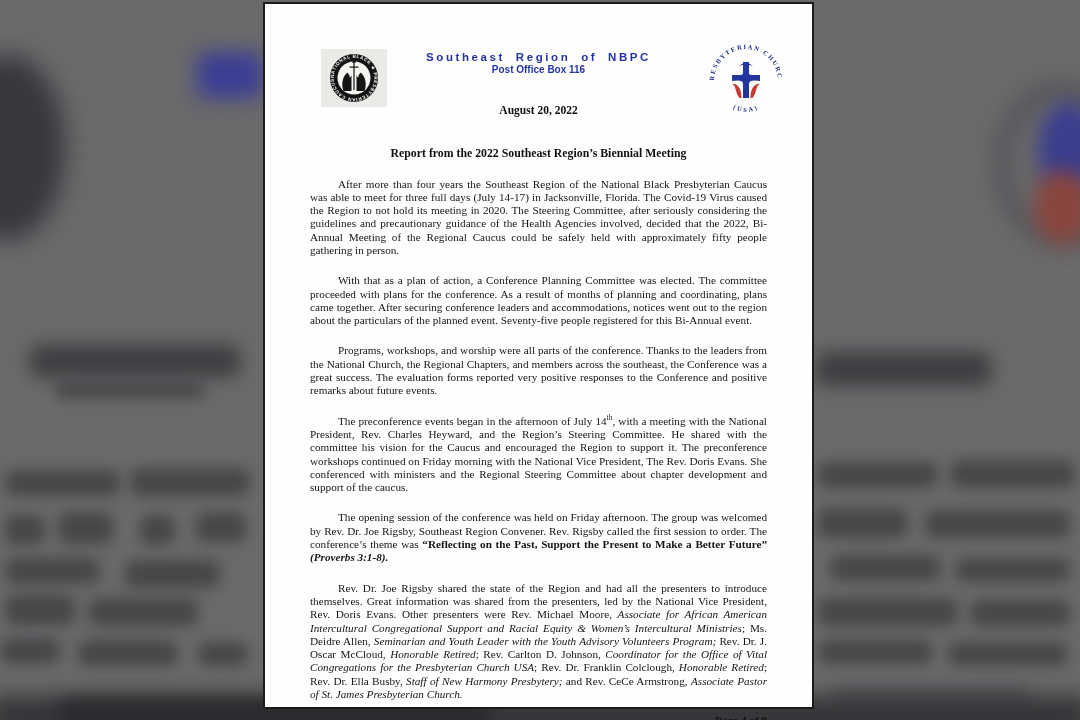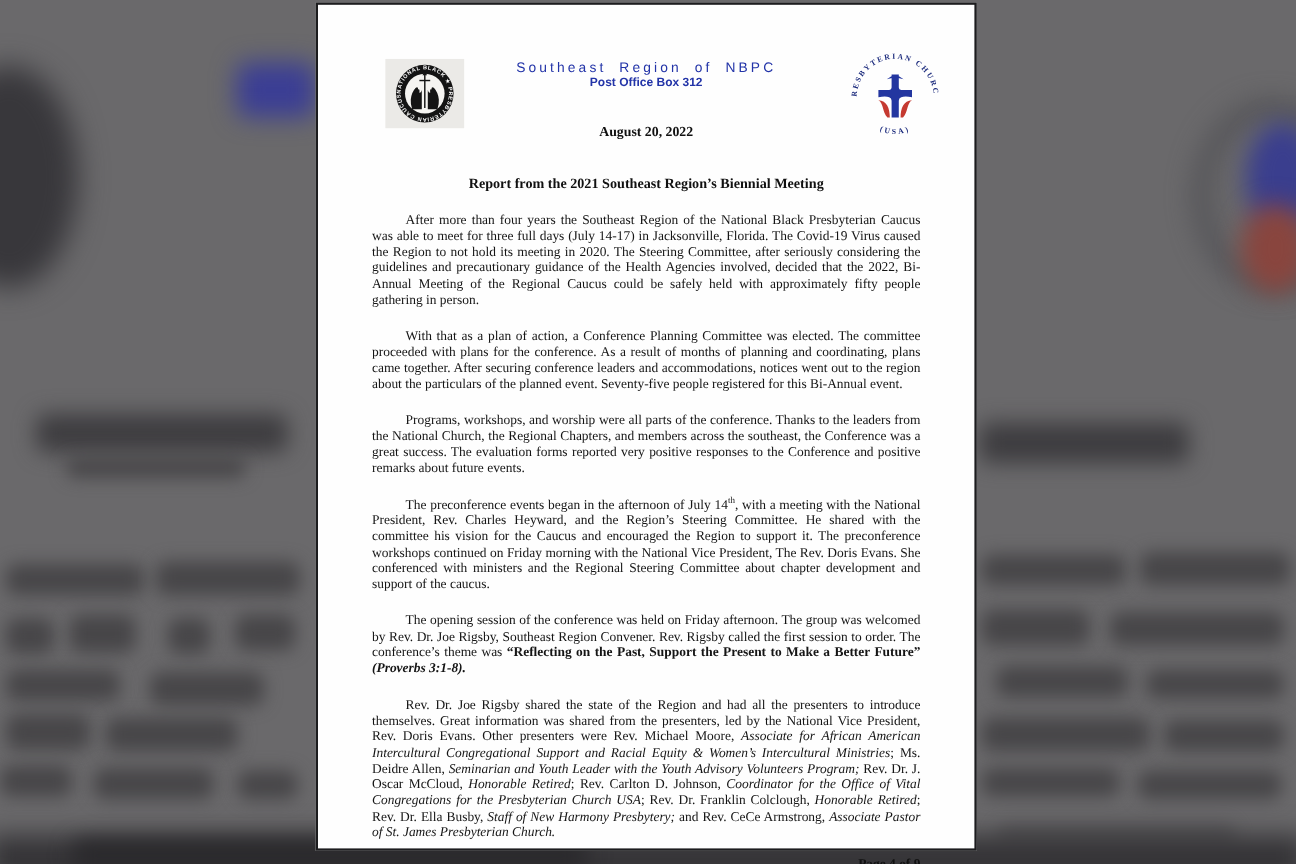--- a/index.html
+++ b/index.html
@@ -15,21 +15,21 @@
   .bg-circle{position:absolute;border-radius:50%;}
   
   .page{
     position:absolute;left:263px;top:2px;width:551px;height:707px;
     background:#fefefe;border:2px solid #1c1c1e;box-sizing:border-box;
   }
   .nbpc-logo{position:absolute;left:56px;top:45px;width:66px;height:58px;}
   .pcusa-logo{position:absolute;left:436px;top:36px;width:90px;height:80px;}
   .letterhead-text{position:absolute;left:0;right:0;top:47px;text-align:center;}
   .org-name{
-    font-family:"Liberation Sans",sans-serif;font-weight:normal;font-size:11.5px;
+    font-family:"Liberation Sans",sans-serif;font-weight:bold;font-size:11.5px;
     letter-spacing:2.6px;word-spacing:5px;color:#2334a8;
   }
   .addr{
     font-family:"Liberation Sans",sans-serif;font-weight:bold;font-size:10px;
     color:#2334a8;line-height:12.5px;margin-top:1px;
   }
   .date{
     position:absolute;left:0;right:0;top:100px;text-align:center;
     font-weight:bold;font-size:11.5px;color:#111;
   }
@@ -113,21 +113,21 @@
           <rect x="28.5" y="17.5" width="9" height="1.2"></rect>
           <path d="M33 10.5 l2 3.2 h-4 z"></path>
           <path d="M30.5 42 L30.5 26 q-0.8 3 -2 2.2 q0.4 -3.4 -1 -2.6 q-0.2 -3 -2.2 -1.2 q-3.4 3.6 -4 9.6 q-0.3 4 1.2 8 z"></path>
           <path d="M35.5 42 L35.5 26 q0.8 3 2 2.2 q-0.4 -3.4 1 -2.6 q0.2 -3 2.2 -1.2 q3.4 3.6 4 9.6 q0.3 4 -1.2 8 z"></path>
         </g>
       </svg>
     </div>
 
     <div class="letterhead-text">
       <div class="org-name">Southeast Region of NBPC</div>
-      <div class="addr">Post Office Box 312</div>
+      <div class="addr">Post Office Box 116</div>
     </div>
 
     <div class="pcusa-logo">
       <svg width="90" height="80" viewBox="0 0 90 80">
         <defs>
           <path id="pcTop" d="M 13 41 A 32 32 0 0 1 77 41"></path>
           <path id="pcBottom" d="M 16.6 51.3 A 30 30 0 0 0 73.4 51.3"></path>
         </defs>
         <text fill="#1e2d7e" font-family="Liberation Serif, serif" font-size="6.4" font-weight="bold" letter-spacing="1.6" text-anchor="middle">
           <textPath href="#pcTop" startOffset="50%">PRESBYTERIAN CHURCH</textPath>
@@ -141,21 +141,21 @@
           <path fill="#c53a31" d="M38.5 58 C34 53 35.5 46 31 43.5 C38 44 40.5 50 40.5 58 Z"></path>
           <path fill="#c53a31" d="M51.5 58 C56 53 54.5 46 59 43.5 C52 44 49.5 50 49.5 58 Z"></path>
         </g>
       </svg>
     </div>
 
     <div class="date">August 20, 2022</div>
 
     <div class="flow">
       <div class="doc-title">
-        <div>Report from the 2021 Southeast Region’s Biennial Meeting</div>
+        <div>Report from the 2022 Southeast Region’s Biennial Meeting</div>
       </div>
 
       <div id="doc-body">
           <p class="para"><span>After more than four years the Southeast Region of the National Black Presbyterian Caucus was able to meet for three full days (July 14-17) in Jacksonville, Florida. The Covid-19 Virus caused the Region to not hold its meeting in 2020. The Steering Committee, after seriously considering the guidelines and precautionary guidance of the Health Agencies involved, decided that the 2022, Bi-Annual Meeting of the Regional Caucus could be safely held with approximately fifty people gathering in person.</span></p>
           <p class="para"><span>With that as a plan of action, a Conference Planning Committee was elected. The committee proceeded with plans for the conference. As a result of months of planning and coordinating, plans came together. After securing conference leaders and accommodations, notices went out to the region about the particulars of the planned event. Seventy-five people registered for this Bi-Annual event.</span></p>
           <p class="para"><span>Programs, workshops, and worship were all parts of the conference. Thanks to the leaders from the National Church, the Regional Chapters, and members across the southeast, the Conference was a great success. The evaluation forms reported very positive responses to the Conference and positive remarks about future events.</span></p>
           <p class="para"><span>The preconference events began in the afternoon of July 14</span><sup>th</sup><span>, with a meeting with the National President, Rev. Charles Heyward, and the Region’s Steering Committee. He shared with the committee his vision for the Caucus and encouraged the Region to support it.  The preconference workshops continued on Friday morning with the National Vice President, The Rev. Doris Evans. She conferenced with ministers and the Regional Steering Committee about chapter development and support of the caucus.</span></p>
           <p class="para"><span>The opening session of the conference was held on Friday afternoon. The group was welcomed by Rev. Dr. Joe Rigsby, Southeast Region Convener. Rev. Rigsby called the first session to order. The conference’s theme was </span><span class="b">“Reflecting on the Past, Support the Present to Make a Better Future” </span><span class="b i">(Proverbs 3:1-8).</span></p>
           <p class="para"><span>Rev. Dr. Joe Rigsby shared the state of the Region and had all the presenters to introduce themselves. Great information was shared from the presenters, led by the National Vice President, Rev. Doris Evans. Other presenters were Rev. Michael Moore, </span><span class="i">Associate for African American Intercultural Congregational Support and Racial Equity &amp; Women’s Intercultural Ministries</span><span>; Ms. Deidre Allen, </span><span class="i">Seminarian and Youth Leader with the Youth Advisory Volunteers Program;</span><span>  Rev. Dr. J. Oscar McCloud, </span><span class="i">Honorable Retired</span><span>; Rev. Carlton D. Johnson, </span><span class="i">Coordinator for the Office of Vital Congregations for the Presbyterian Church USA</span><span>; Rev. Dr. Franklin Colclough, </span><span class="i">Honorable Retired</span><span>; Rev. Dr. Ella Busby, </span><span class="i">Staff of New Harmony Presbytery;</span><span> and Rev. CeCe Armstrong, </span><span class="i">Associate Pastor of St. James Presbyterian Church.</span></p>
         </div>

